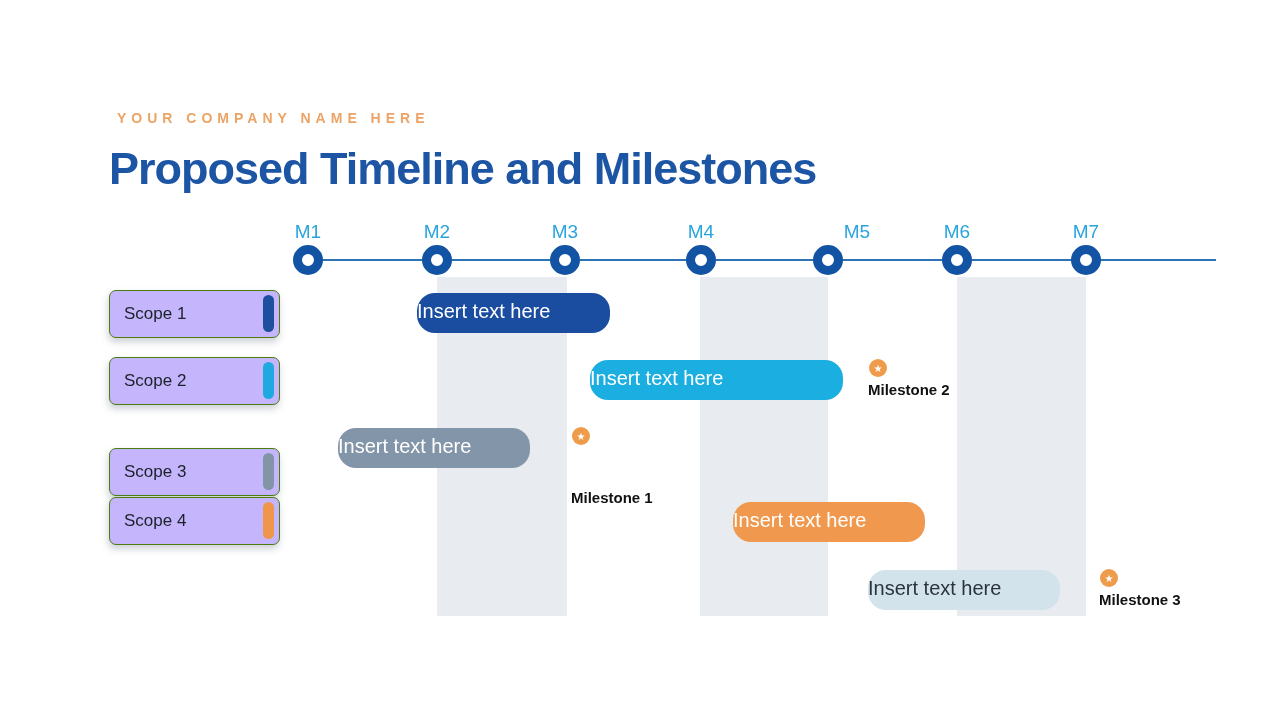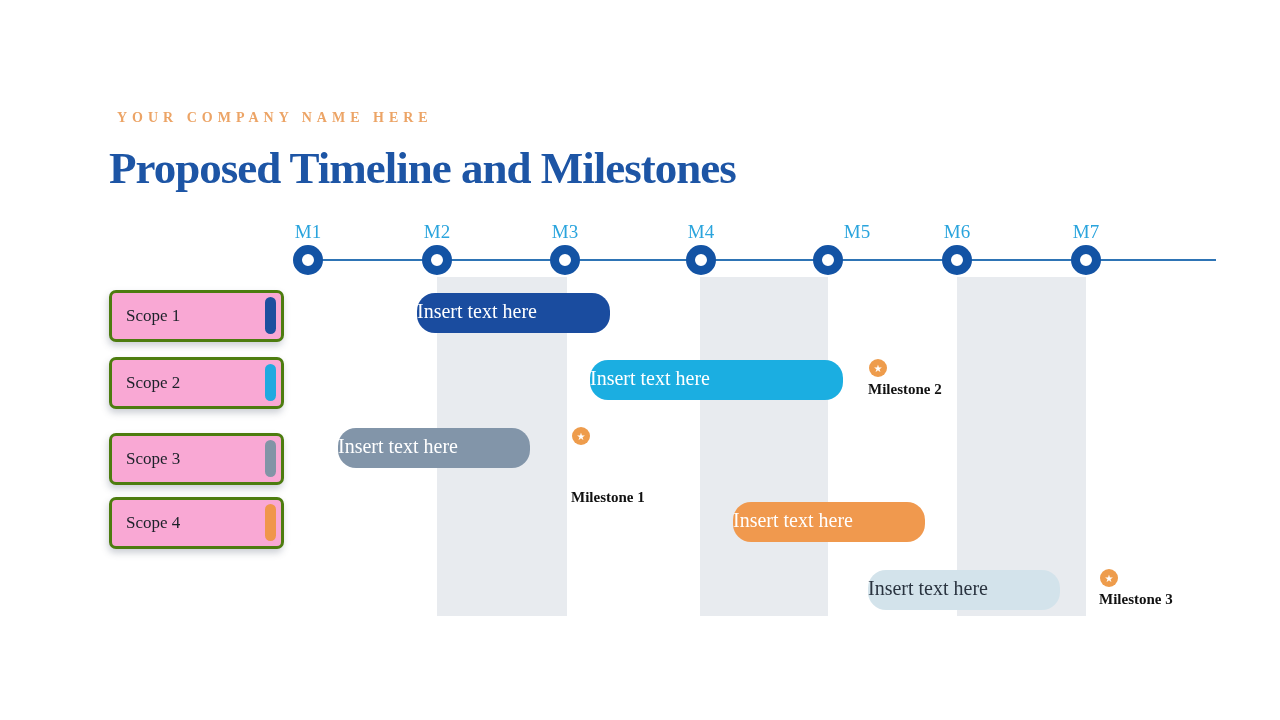--- a/index.html
+++ b/index.html
@@ -1,18 +1,18 @@
 <!DOCTYPE html>
 <html><head>
 <meta charset="utf-8">
 <style>
   html,body{margin:0;padding:0;background:#ffffff;}
   .slide{
     position:relative;width:1280px;height:720px;background:#ffffff;
-    font-family:Liberation Serif, serif;overflow:hidden;
+    font-family:Liberation Sans, sans-serif;overflow:hidden;
   }
   .company-name{
     position:absolute;left:117px;top:110px;
     font-size:14px;letter-spacing:5px;font-weight:600;
   }
   .page-title{
     position:absolute;left:109px;top:144px;
     font-size:45px;font-weight:700;letter-spacing:-1px;line-height:1.1;
   }
   .band{
@@ -24,21 +24,21 @@
   .marker{
     position:absolute;top:245px;width:12px;height:12px;
     border:9px solid #1353A4;border-radius:50%;background:#ffffff;z-index:4;
   }
   .m-label{
     position:absolute;top:221px;width:60px;margin-left:-30px;
     text-align:center;font-size:19px;font-weight:500;z-index:4;
   }
   .scope-box{
     position:absolute;left:109px;width:169px;height:46px;
-    background:#f9a8d4;border:3px solid #4d7c0f;border-radius:7px;
+    background:#c4b5fd;border:1px solid #4d7c0f;border-radius:7px;
     box-shadow:-1px 4px 7px rgba(90,100,120,0.30);z-index:2;
   }
   .scope-label{
     position:absolute;left:14px;top:0;height:46px;line-height:46px;
     font-size:17px;color:#1B2129;
   }
   .scope-accent{
     position:absolute;right:5px;top:4px;width:11px;height:37px;border-radius:6px;
   }
   .bar{
@@ -87,21 +87,21 @@
   <div class="marker" style="left: 1071px; border-color: rgb(19, 83, 164);"></div>
 
   <div class="scope-box" style="top:290px">
     <div class="scope-label">Scope 1</div>
     <div class="scope-accent" style="background-color: rgb(29, 79, 158);"></div>
   </div>
   <div class="scope-box" style="top:357px">
     <div class="scope-label">Scope 2</div>
     <div class="scope-accent" style="background-color: rgb(31, 169, 224);"></div>
   </div>
-  <div class="scope-box" style="top:433px">
+  <div class="scope-box" style="top:448px">
     <div class="scope-label">Scope 3</div>
     <div class="scope-accent" style="background-color: rgb(130, 148, 166);"></div>
   </div>
   <div class="scope-box" style="top:497px">
     <div class="scope-label">Scope 4</div>
     <div class="scope-accent" style="background-color: rgb(240, 150, 75);"></div>
   </div>
 
   <div class="bar" style="left: 417px; top: 293px; width: 193px; background-color: rgb(26, 76, 159); color: rgb(255, 255, 255);">Insert text here</div>
   <div class="bar" style="left: 590px; top: 360px; width: 253px; background-color: rgb(27, 174, 225); color: rgb(255, 255, 255);">Insert text here</div>

